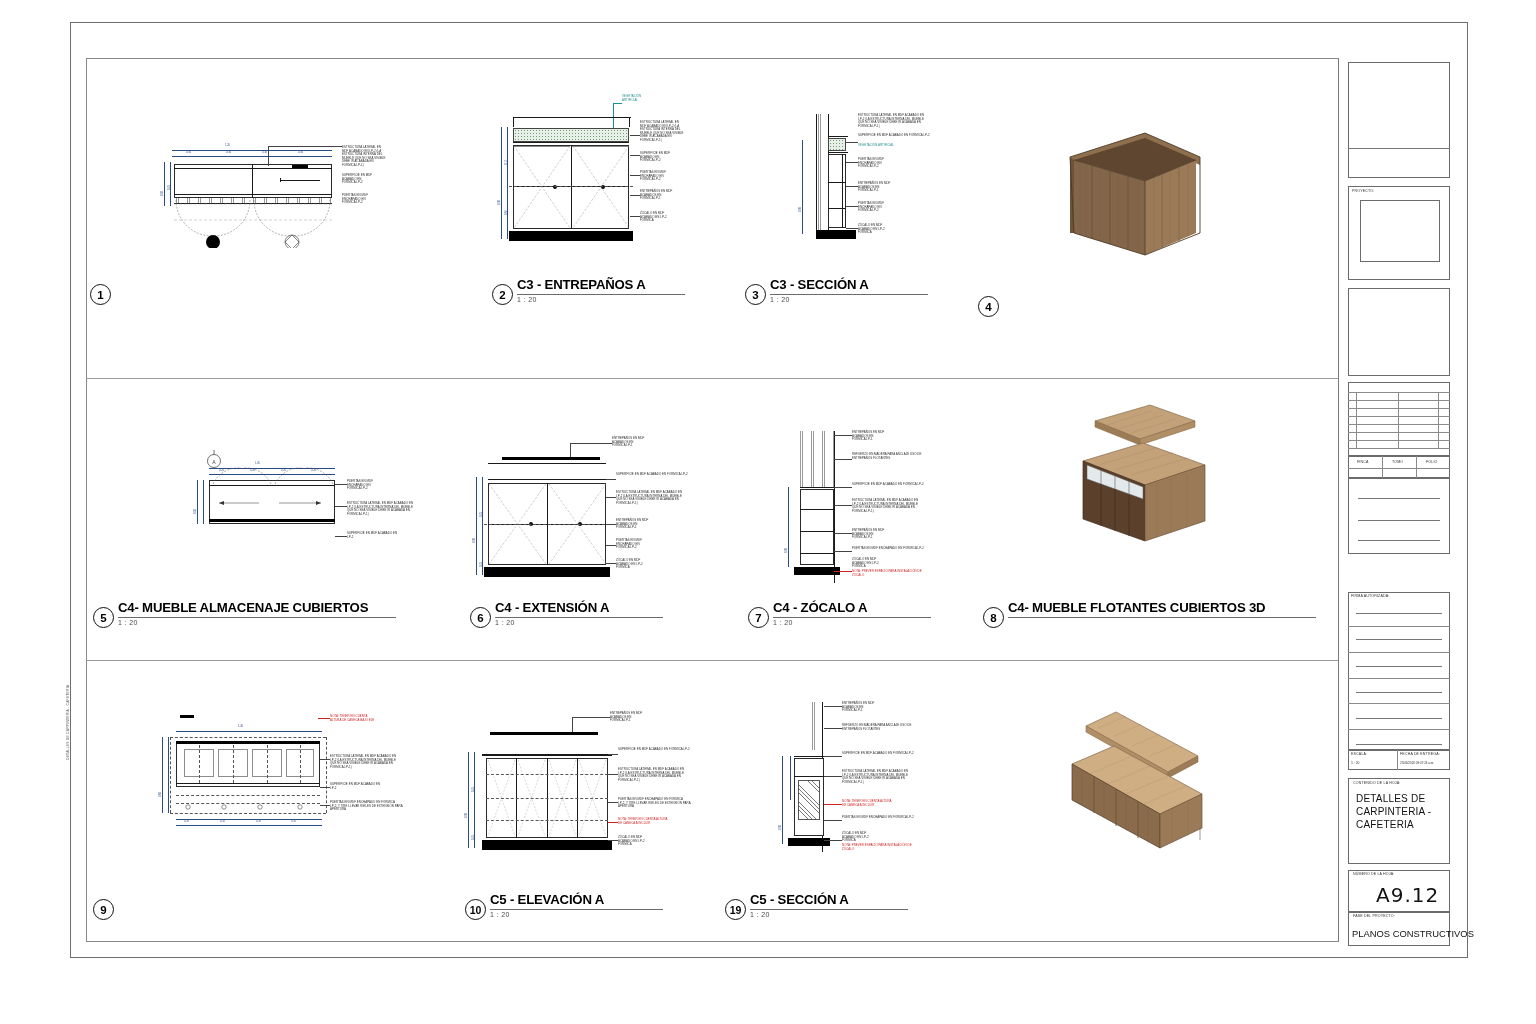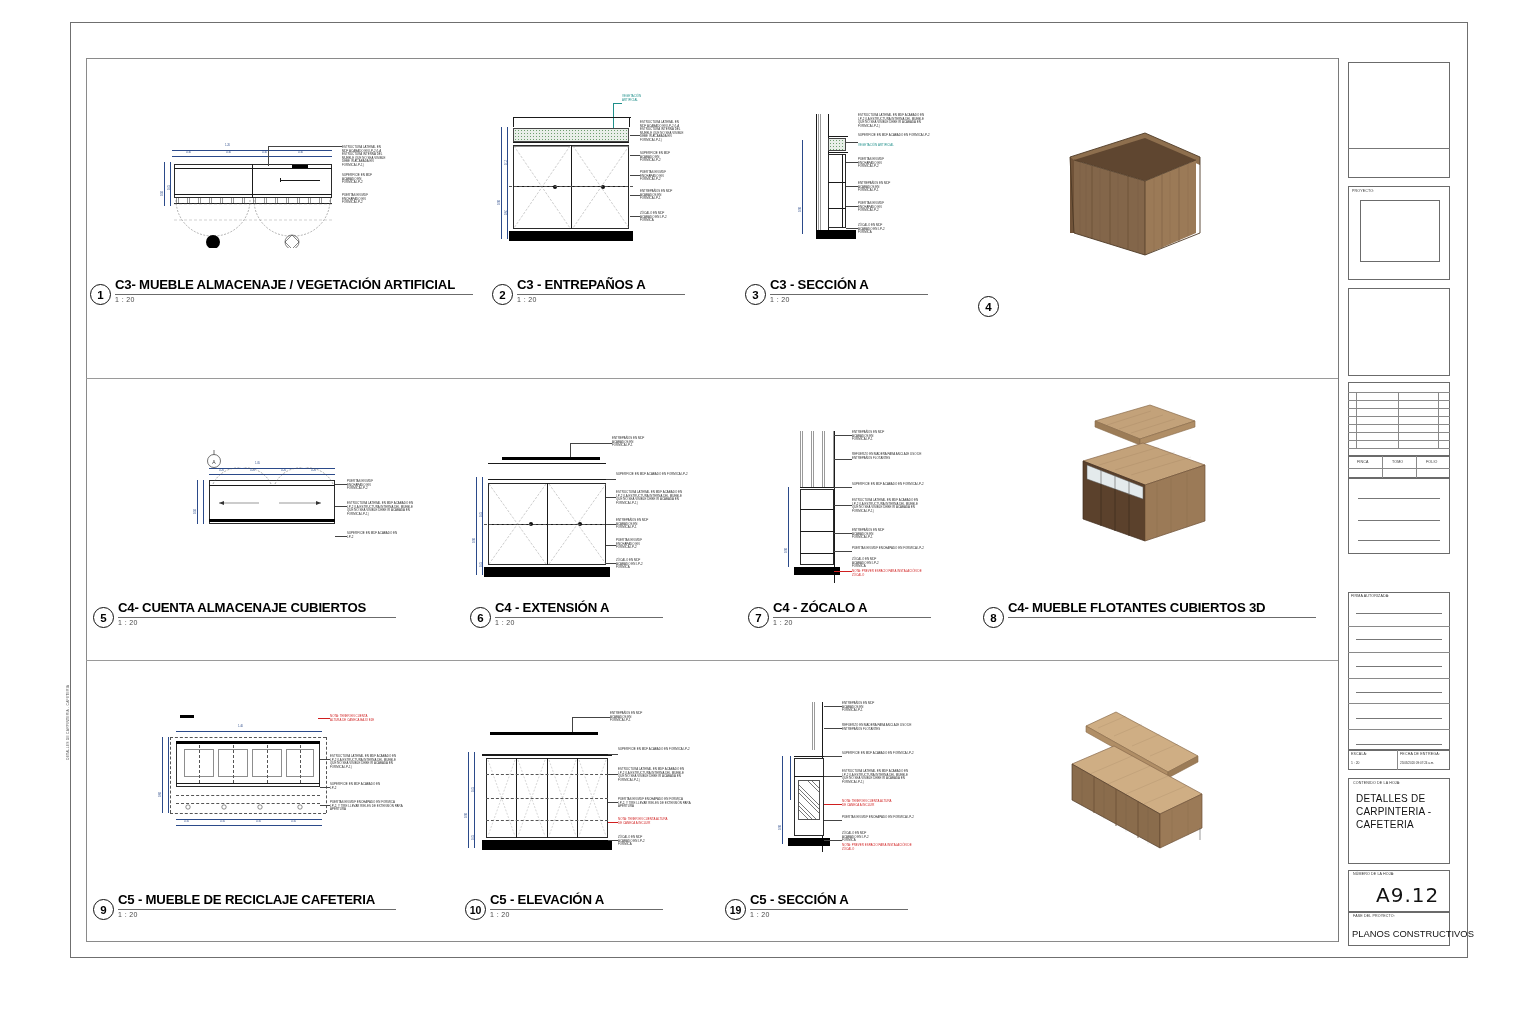--- a/index.html
+++ b/index.html
@@ -776,25 +776,20 @@
       <g opacity="0.18" stroke="#4d3824" stroke-width="0.5">
         <line x1="122" y1="120" x2="122" y2="153"></line>
           <line x1="138" y1="112" x2="138" y2="146"></line>
       </g>
       <line x1="150" y1="138" x2="150" y2="150" stroke="#555" stroke-width="0.6"></line>
     </svg>
   </div>
 
   <div class="dtitle" style="left:90px;top:278px;width:380px">
     <div class="dnum">1</div>
-    <div class="dtxt" style="width:358px">
-      <div class="dname">C3- MUEBLE ALMACENAJE / VEGETACIÓN ARTIFICIAL</div>
-      <div class="dline" style="width:358px"></div>
-      <div class="dscale">1 : 20</div>
-    </div>
   </div>
 
   <div class="dtitle" style="left:492px;top:278px;width:190px">
     <div class="dnum">2</div>
     <div class="dtxt" style="width:168px">
       <div class="dname">C3 - ENTREPAÑOS A</div>
       <div class="dline" style="width:168px"></div>
       <div class="dscale">1 : 20</div>
     </div>
   </div>
@@ -808,21 +803,21 @@
     </div>
   </div>
 
   <div class="dtitle" style="left:978px;top:276px;width:325px">
     <div class="dnum" style="margin-top:20px">4</div>
   </div>
 
   <div class="dtitle" style="left:93px;top:601px;width:300px">
     <div class="dnum">5</div>
     <div class="dtxt" style="width:278px">
-      <div class="dname">C4- CUENTA ALMACENAJE CUBIERTOS</div>
+      <div class="dname">C4- MUEBLE ALMACENAJE CUBIERTOS</div>
       <div class="dline" style="width:278px"></div>
       <div class="dscale">1 : 20</div>
     </div>
   </div>
 
   <div class="dtitle" style="left:470px;top:601px;width:190px">
     <div class="dnum">6</div>
     <div class="dtxt" style="width:168px">
       <div class="dname">C4 - EXTENSIÓN A</div>
       <div class="dline" style="width:168px"></div>
@@ -842,25 +837,20 @@
   <div class="dtitle" style="left:983px;top:601px;width:330px">
     <div class="dnum">8</div>
     <div class="dtxt" style="width:308px">
       <div class="dname">C4- MUEBLE FLOTANTES CUBIERTOS 3D</div>
       <div class="dline" style="width:308px"></div>
     </div>
   </div>
 
   <div class="dtitle" style="left:93px;top:893px;width:300px">
     <div class="dnum">9</div>
-    <div class="dtxt" style="width:278px">
-      <div class="dname">C5 - MUEBLE DE RECICLAJE CAFETERIA</div>
-      <div class="dline" style="width:278px"></div>
-      <div class="dscale">1 : 20</div>
-    </div>
   </div>
 
   <div class="dtitle" style="left:465px;top:893px;width:195px">
     <div class="dnum" style="font-size:10.5px">10</div>
     <div class="dtxt" style="width:173px">
       <div class="dname">C5 - ELEVACIÓN A</div>
       <div class="dline" style="width:173px"></div>
       <div class="dscale">1 : 20</div>
     </div>
   </div>

